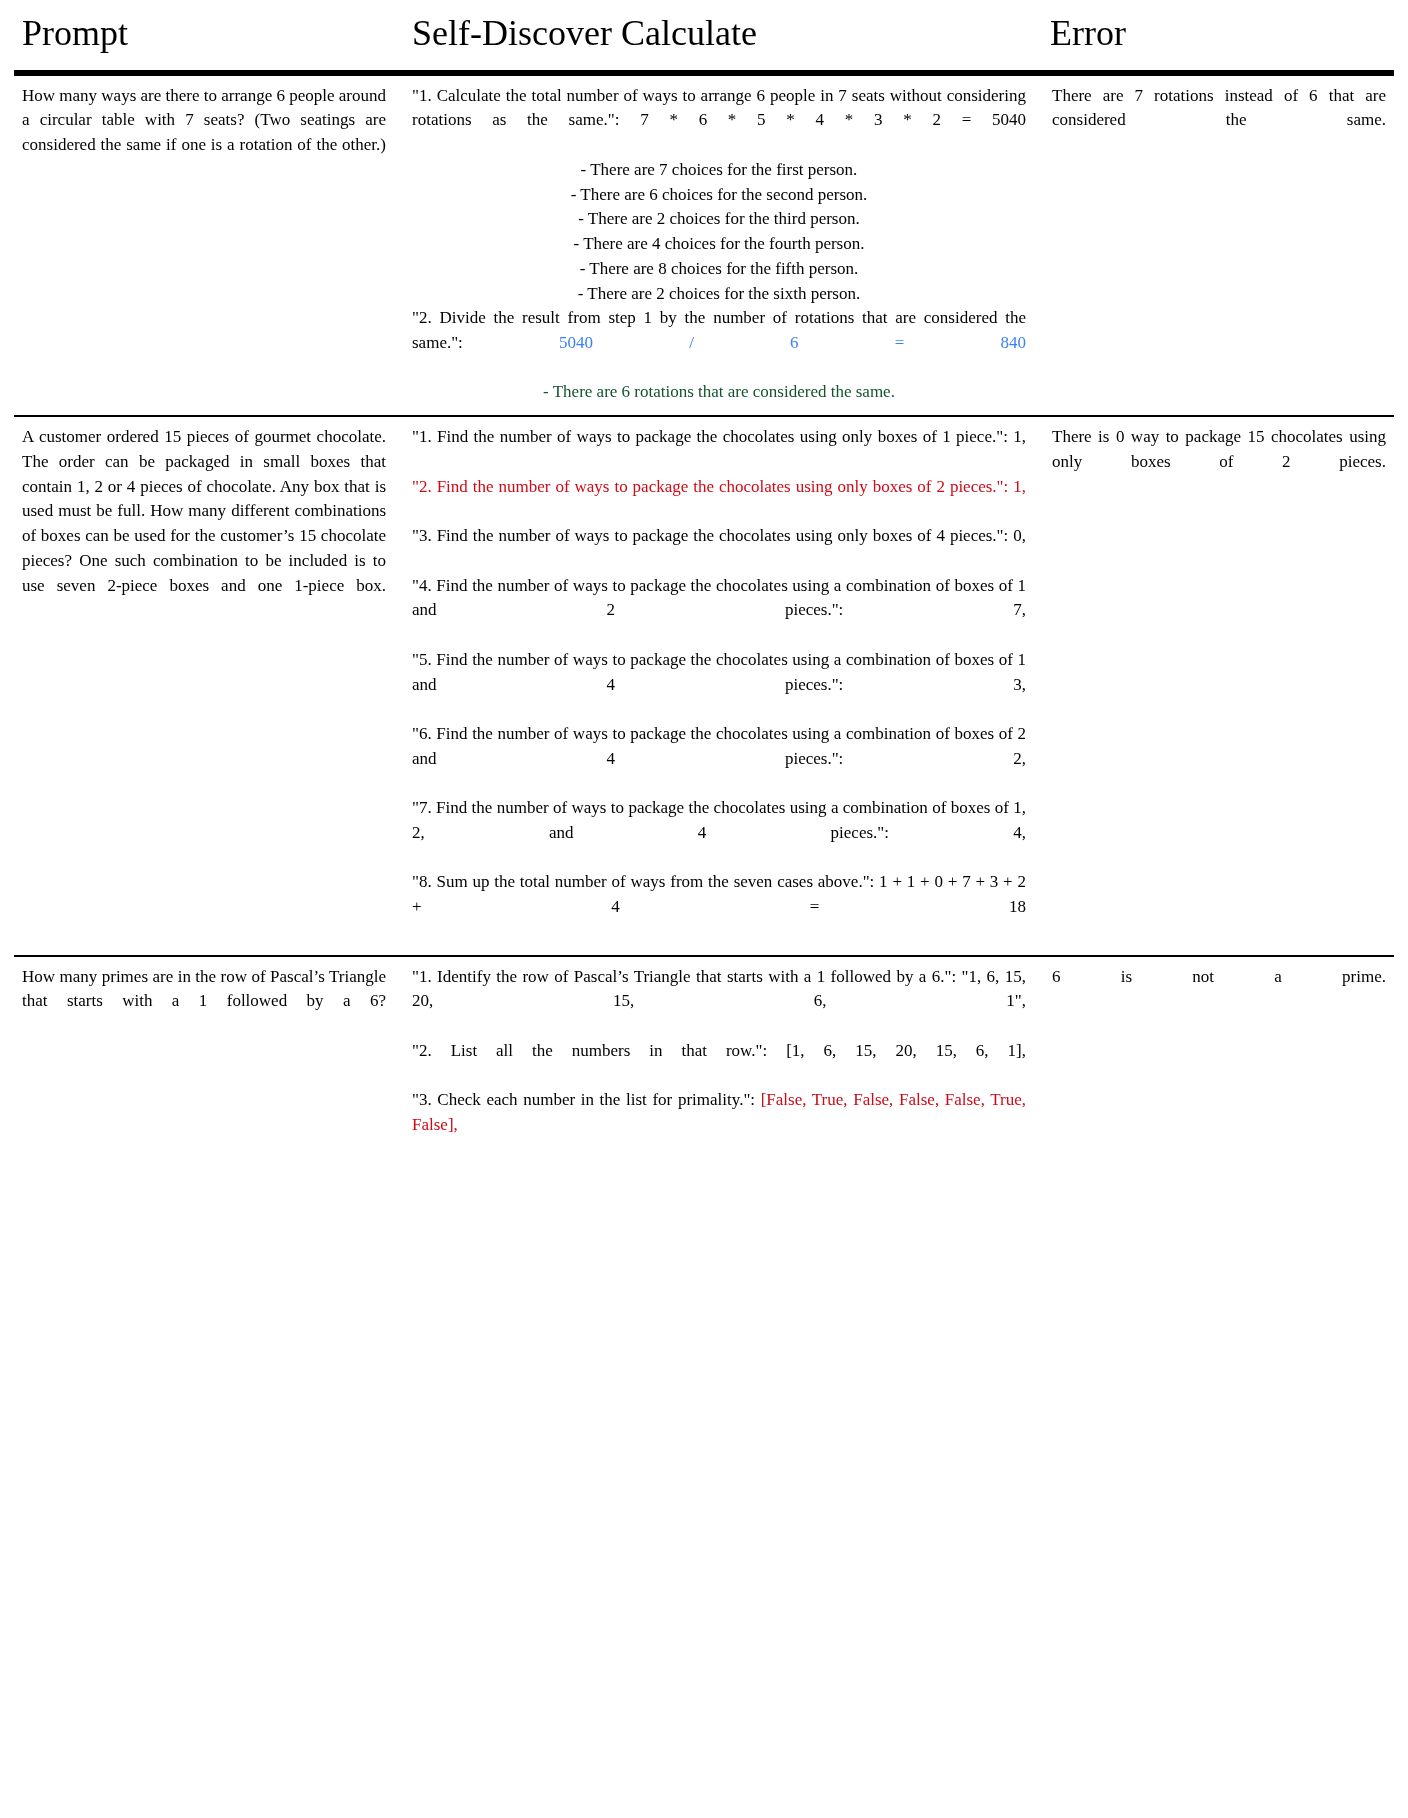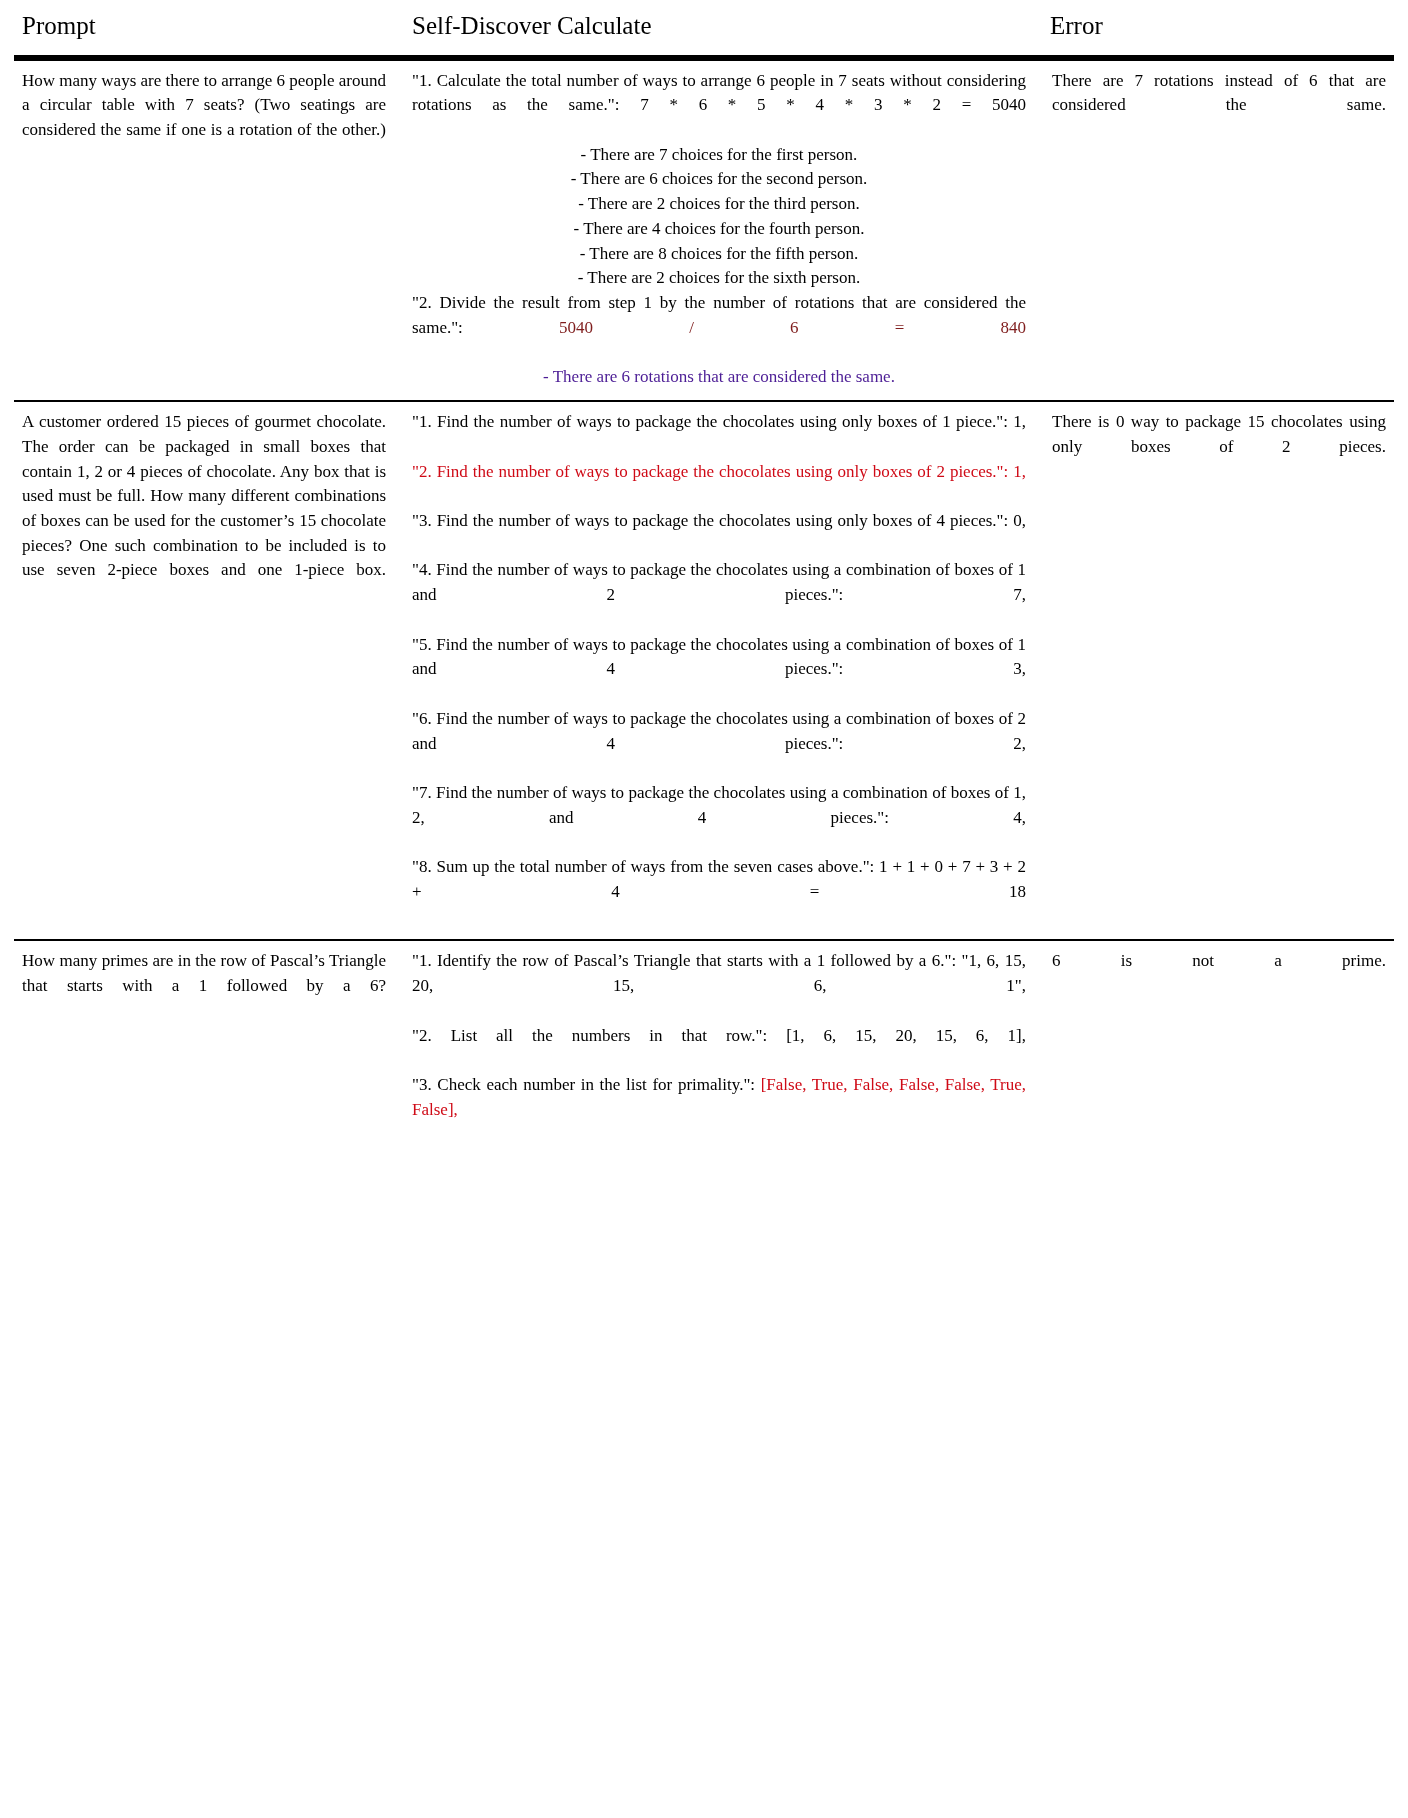--- a/index.html
+++ b/index.html
@@ -40,21 +40,21 @@
     border-top: 2px solid #000;
     padding: 0;
     height: 0;
     line-height: 0;
     font-size: 0;
   }
 
   thead th {
     text-align: left;
     font-weight: normal;
-    font-size: 25px;
+    font-size: 36px;
     line-height: 1.38;
     padding: 9px 0 11px 0;
     vertical-align: bottom;
   }
   thead th.c-prompt   { padding-left: 8px; }
   thead th.c-pred     { padding-left: 10px; }
   thead th.c-err      { padding-left: 10px; }
 
   tbody td {
     vertical-align: top;
@@ -138,22 +138,22 @@
             <div class="para">How many ways are there to arrange 6 people around a circular table with 7 seats? (Two seatings are considered the same if one is a rotation of the other.)</div>
           </td>
           <td class="c-pred">
             <div class="para"><span>"1. Calculate the total number of ways to arrange 6 people in 7 seats without considering rotations as the same.": 7 * 6 * 5 * 4 * 3 * 2 = 5040</span></div>
             <div class="para nojust"><span>- There are 7 choices for the first person.</span></div>
             <div class="para nojust"><span>- There are 6 choices for the second person.</span></div>
             <div class="para nojust"><span>- There are 2 choices for the third person.</span></div>
             <div class="para nojust"><span>- There are 4 choices for the fourth person.</span></div>
             <div class="para nojust"><span>- There are 8 choices for the fifth person.</span></div>
             <div class="para nojust"><span>- There are 2 choices for the sixth person.</span></div>
-            <div class="para"><span>"2. Divide the result from step 1 by the number of rotations that are considered the same.": </span><span class="red" style="color: #7f1d1d;">5040 / 6 = 840</span></div>
-            <div class="para nojust"><span class="red" style="color: #4c1d95;">- There are 6 rotations that are considered the same.</span></div>
+            <div class="para"><span>"2. Divide the result from step 1 by the number of rotations that are considered the same.": </span><span class="red" style="color: #3b82f6;">5040 / 6 = 840</span></div>
+            <div class="para nojust"><span class="red" style="color: #14532d;">- There are 6 rotations that are considered the same.</span></div>
           </td>
           <td class="c-err">
             <div class="para">There are 7 rotations instead of 6 that are considered the same.</div>
           </td>
         </tr>
         <tr class="rule-mid">
           <td colspan="3"></td>
         </tr>
         <tr>
           <td class="c-prompt">

